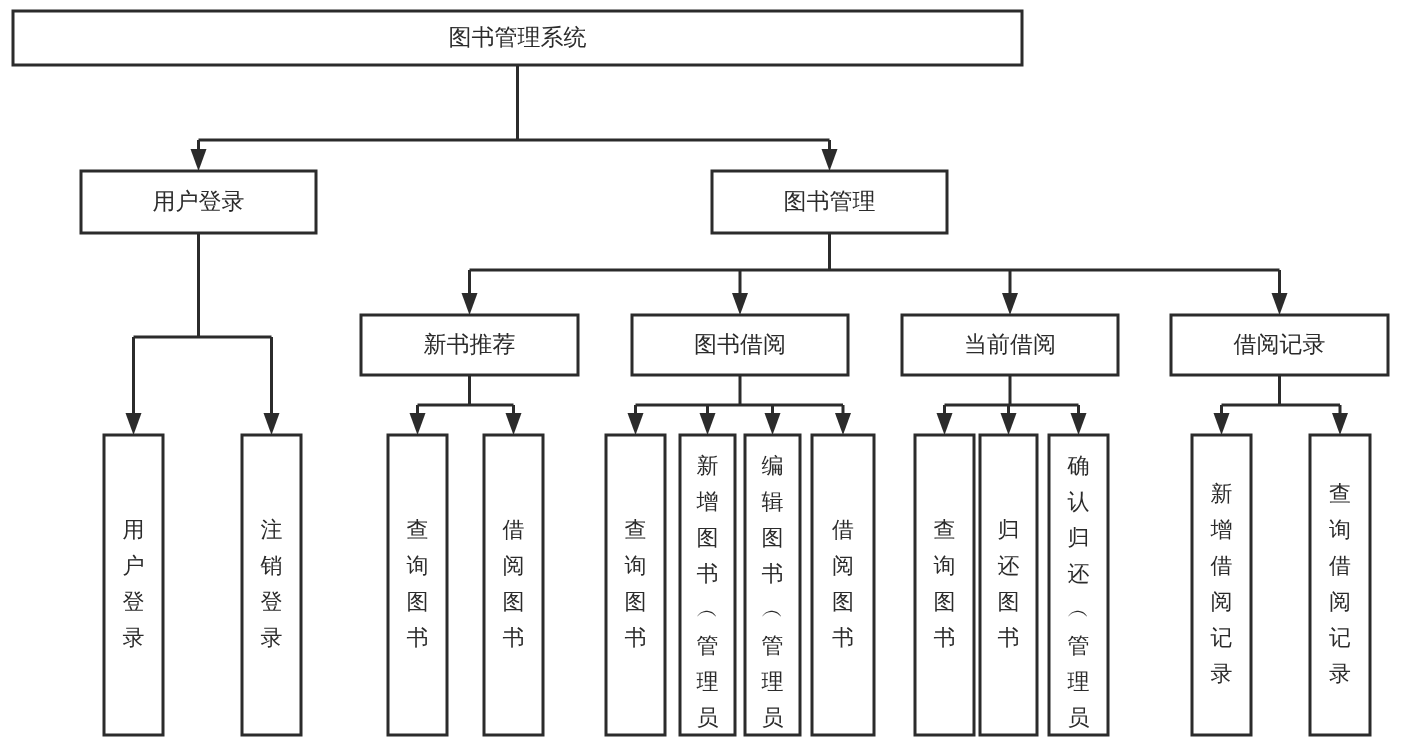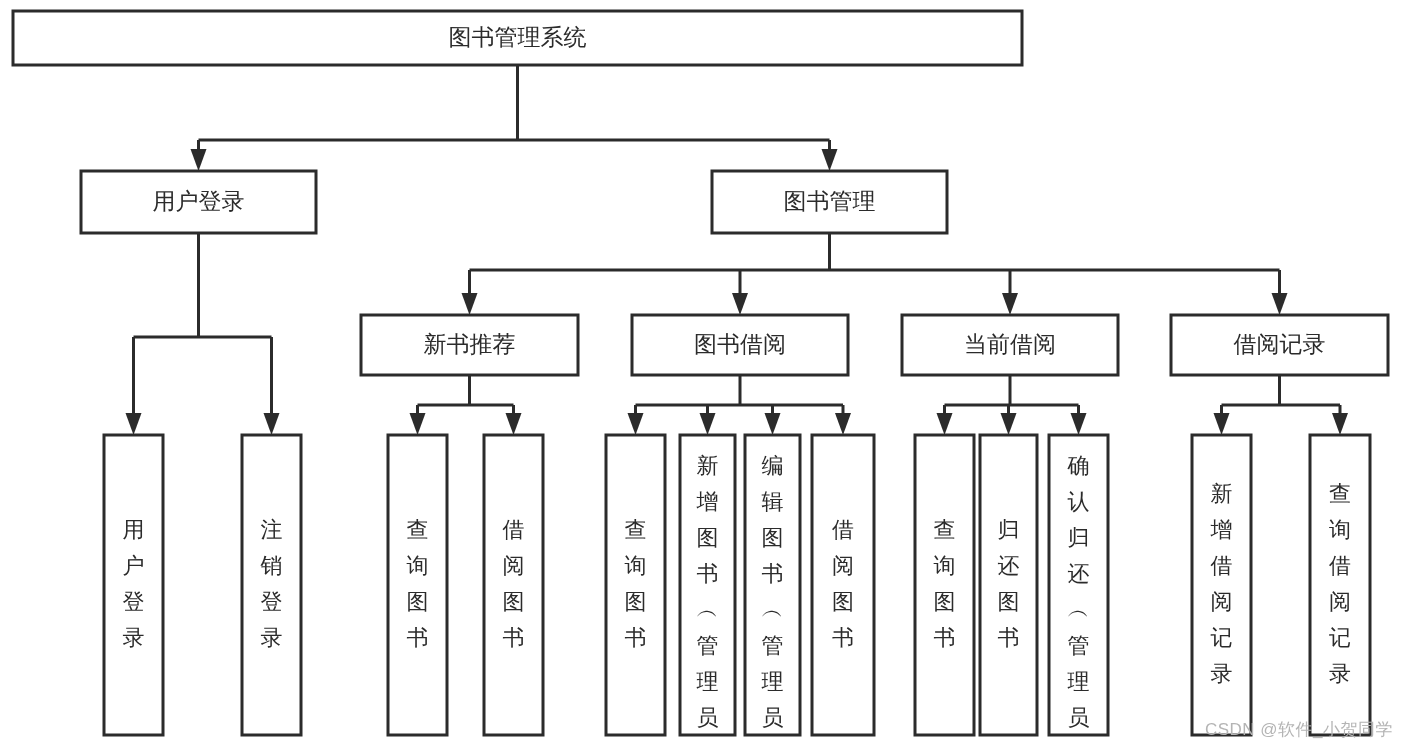--- a/index.html
+++ b/index.html
@@ -217,14 +217,13 @@
         <g>
           <rect x="1192" y="435" width="59" height="300" class="node-box"></rect>
           <text x="1221.5" y="495" class="node-label vertical"><tspan x="1221.5" dy="0">新</tspan><tspan x="1221.5" dy="36">增</tspan><tspan x="1221.5" dy="36">借</tspan><tspan x="1221.5" dy="36">阅</tspan><tspan x="1221.5" dy="36">记</tspan><tspan x="1221.5" dy="36">录</tspan></text>
         </g>
         <g>
           <rect x="1310" y="435" width="60" height="300" class="node-box"></rect>
           <text x="1340" y="495" class="node-label vertical"><tspan x="1340" dy="0">查</tspan><tspan x="1340" dy="36">询</tspan><tspan x="1340" dy="36">借</tspan><tspan x="1340" dy="36">阅</tspan><tspan x="1340" dy="36">记</tspan><tspan x="1340" dy="36">录</tspan></text>
         </g>
       </g>
   </svg>
-  <div class="watermark-text">CSDN @软件_小贺同学</div>
 </div>
 
 </body></html>

